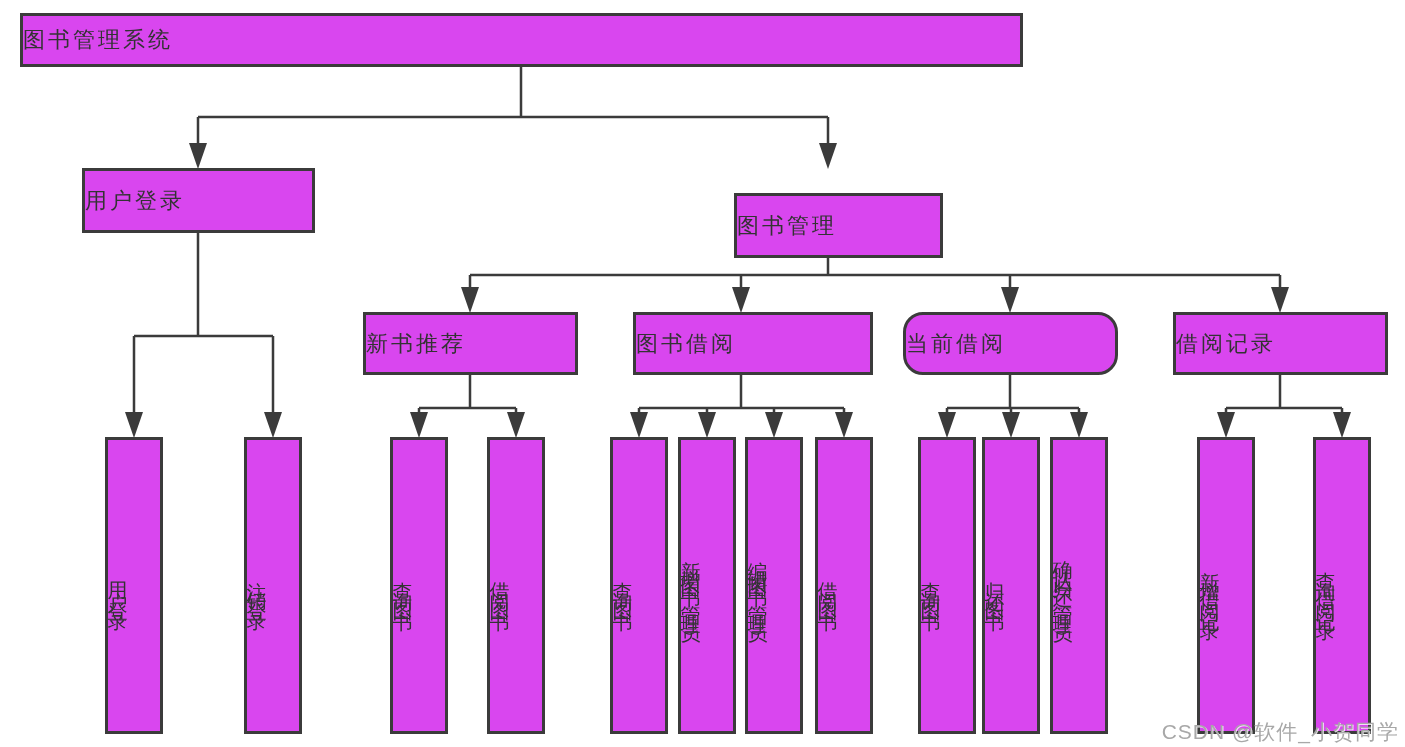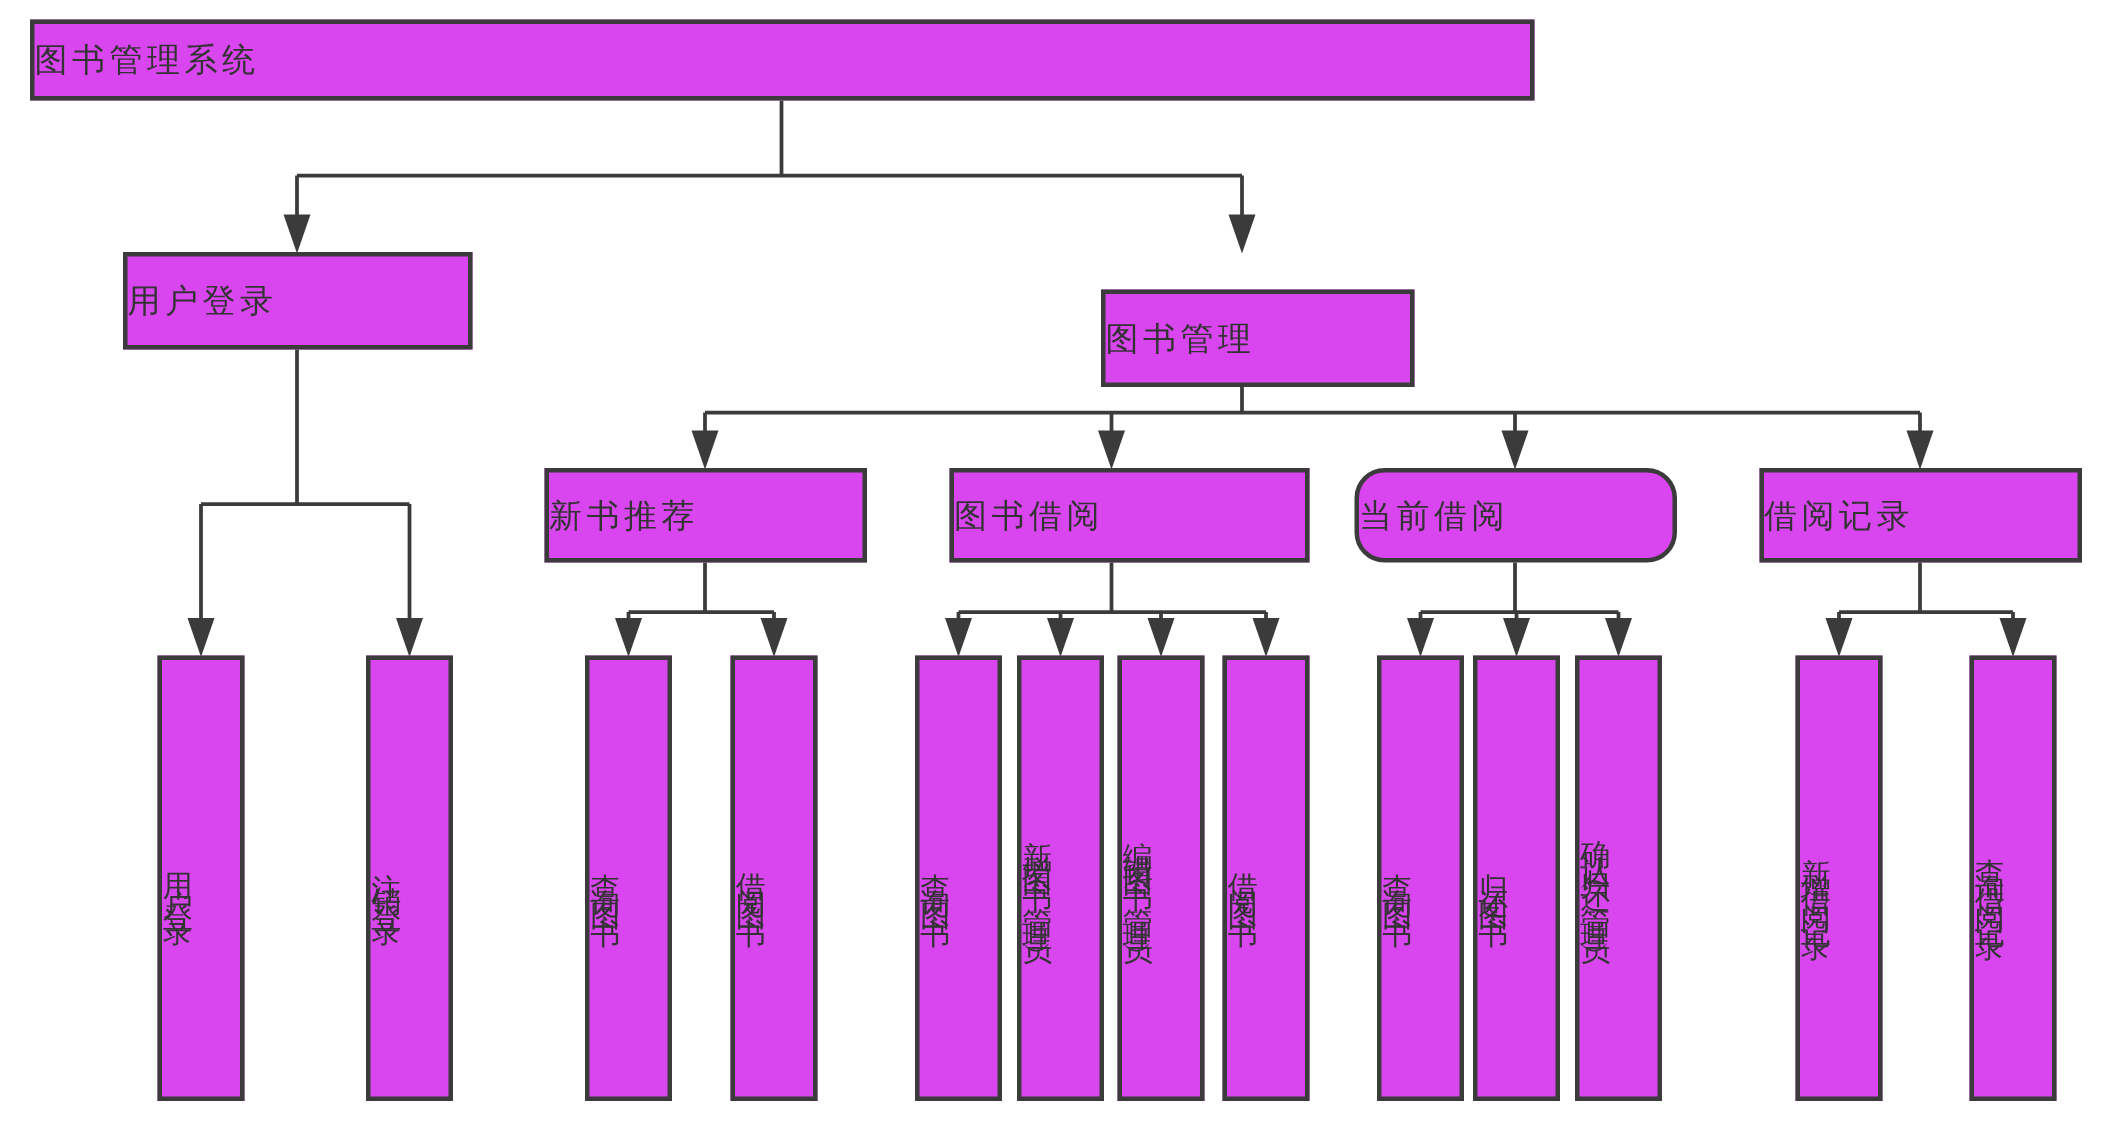--- a/index.html
+++ b/index.html
@@ -160,13 +160,14 @@
     <span class="vlabel">确认归还（管理员）</span>
   </div>
 
   <div class="node leaf lf12">
     <span class="vlabel">新增借阅记录</span>
   </div>
   <div class="node leaf lf13">
     <span class="vlabel">查询借阅记录</span>
   </div>
 
+  <div class="watermark">CSDN @软件_小贺同学</div>
 </div>
 
 </body></html>

